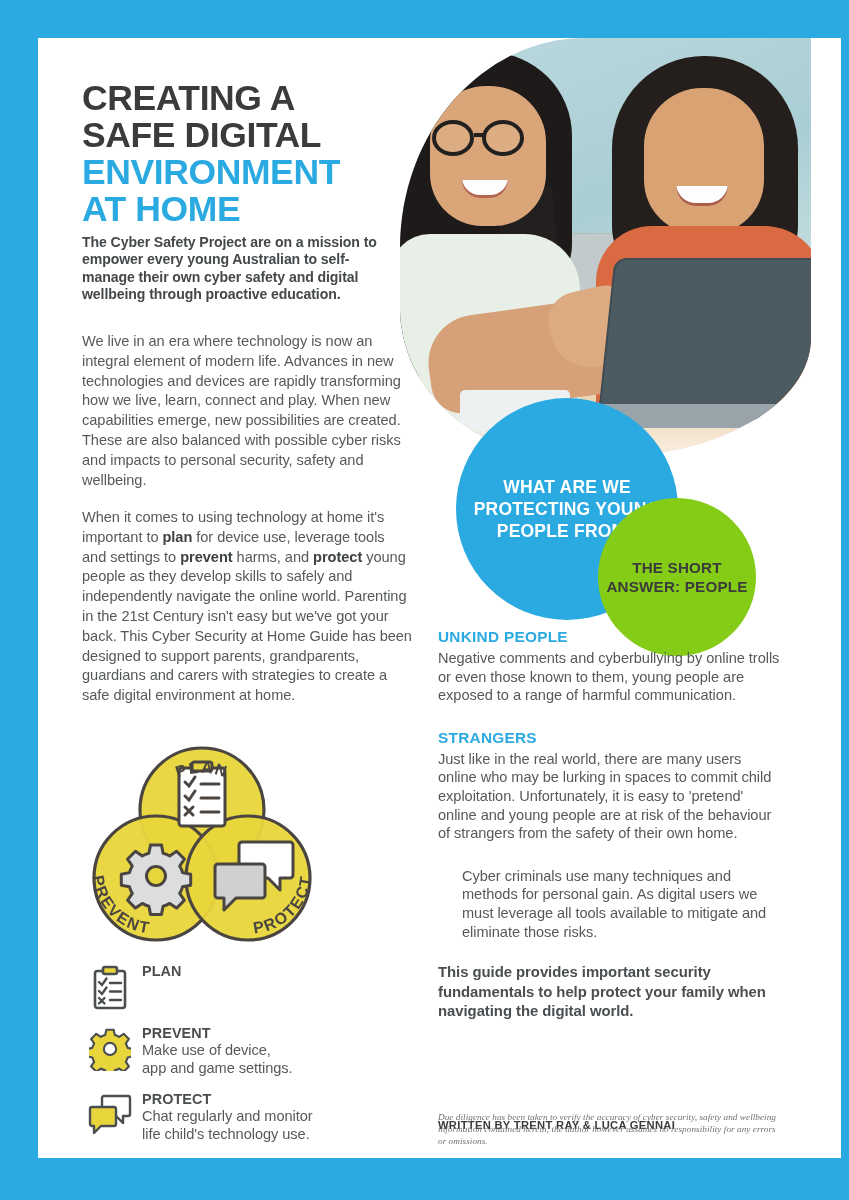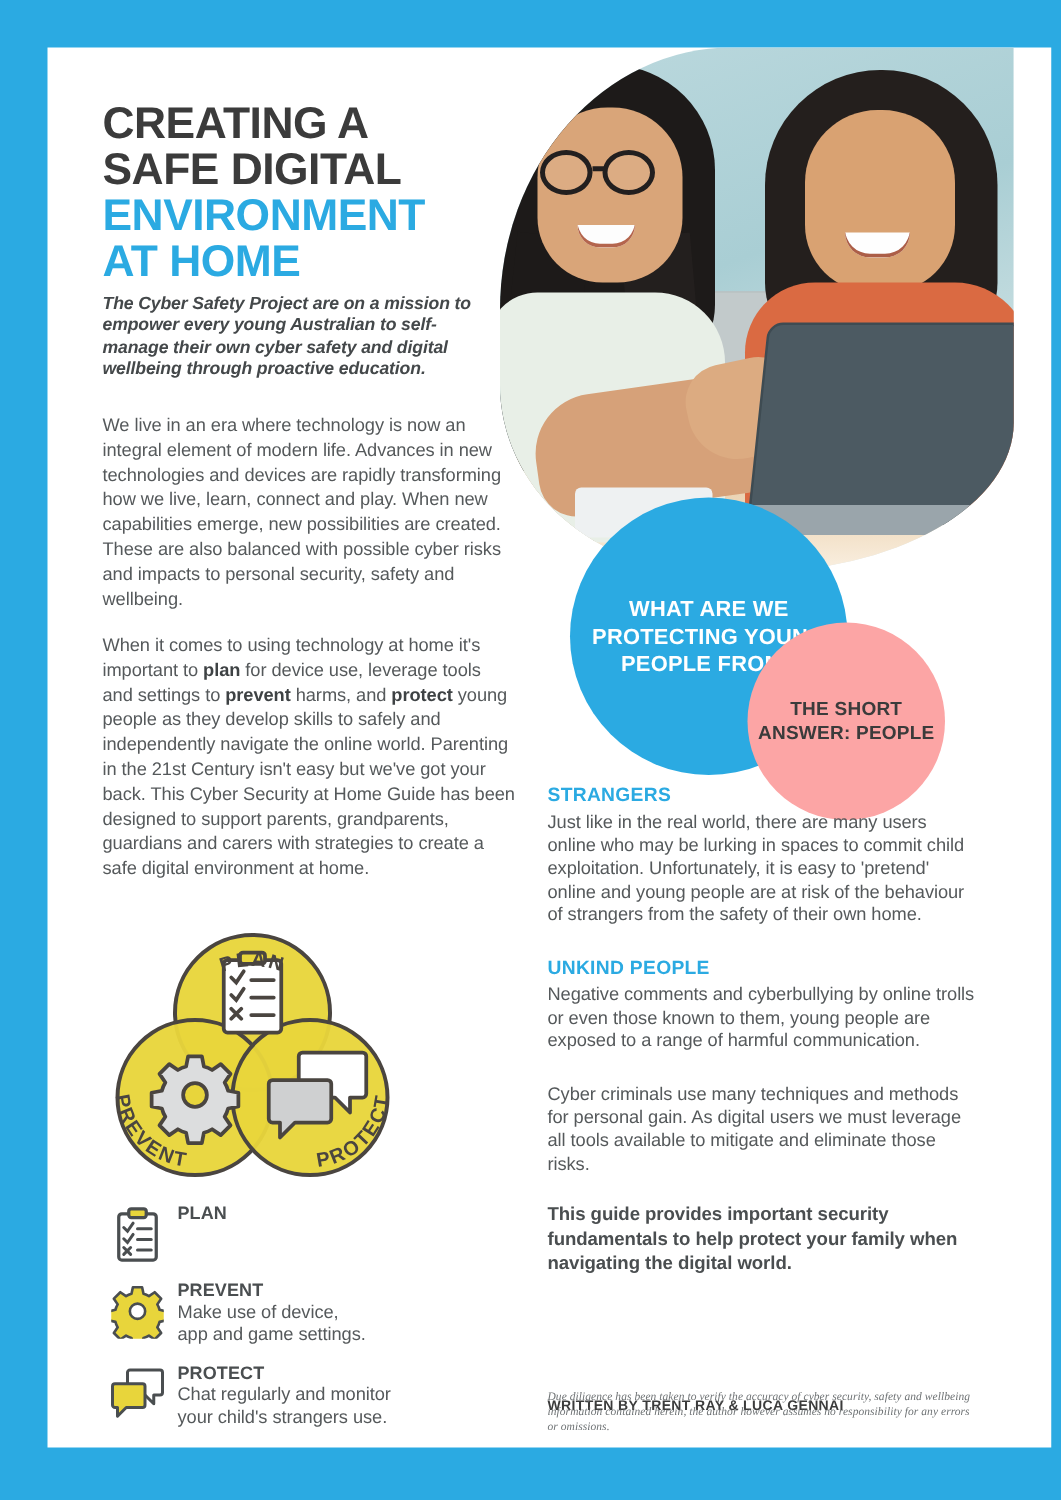--- a/index.html
+++ b/index.html
@@ -122,21 +122,20 @@
     font-size: 35.5px; line-height: 37px;
     font-weight: 700; letter-spacing: -0.4px;
     color:#3B3B3B;
   }
   .title .blue { color:#2BAAE2; }
 
   .lede {
     position:absolute; left:44px; top:196px; width:300px;
     font-size:14.1px; line-height:17.4px; font-weight:700; color:#44484A;
     letter-spacing:-0.1px;
-    font-style:italic;
   }
   .para {
     position:absolute; left:44px; width:330px;
     font-size:14.6px; line-height:19.8px; color:#55595B; letter-spacing:-0.05px;
   }
   .para b { color:#3e4244; font-weight:700; }
   #para1 { top:294px; }
   #para2 { top:470px; }
 
   
@@ -157,36 +156,36 @@
 
   
   .circle-blue {
     position:absolute; left:418px; top:360px; width:222px; height:222px;
     background:#2BAAE2; border-radius:50%;
     display:flex; align-items:center; justify-content:center; text-align:center;
     color:#ffffff; font-weight:700; font-size:17.5px; line-height:22px; letter-spacing:0.2px;
   }
   .circle-grey {
     position:absolute; left:560px; top:460px; width:158px; height:158px;
-    background:#fca5a5; border-radius:50%;
+    background:#84cc16; border-radius:50%;
     display:flex; align-items:center; justify-content:center; text-align:center;
     color:#3B3B3B; font-weight:700; font-size:15.2px; line-height:19px; letter-spacing:0.2px;
   }
 
   
   .rcol { position:absolute; left:400px; top:590px; width:345px; }
   .sec-h {
     font-size:15.4px; font-weight:700; color:#2BAAE2;
     letter-spacing:0.25px; margin-bottom:3px;
   }
   .sec-p {
     font-size:14.6px; line-height:18.6px; color:#55595B;
     letter-spacing:-0.05px; margin-bottom:24px;
   }
-  .sec-p.last { margin-bottom:0; }
+  .sec-p.last { margin-bottom:0;margin-left:24px; }
   .closing {
     font-size:14.9px; line-height:19.5px; font-weight:700; color:#4A4E50;
     letter-spacing:-0.05px; margin-top:22px;
   }
   .byline {
     position:absolute; left:400px; top:1052px; width:345px;
     font-size:11.2px; font-weight:700; color:#3B3B3B; letter-spacing:0.3px;margin-top:29px;
   }
   .disclaimer {
     position:absolute; left:400px; top:1073px; width:345px;
@@ -319,44 +318,44 @@
       <div class="legend-ico">
         <svg width="44" height="42" viewBox="0 0 44 42">
           <path d="M16 3 h24 a2 2 0 0 1 2 2 v16 a2 2 0 0 1 -2 2 h-5 l0 7 l-7 -7 h-12 a2 2 0 0 1 -2 -2 v-16 a2 2 0 0 1 2 -2 z" fill="#ffffff" stroke="#4A4E50" stroke-width="2.4" stroke-linejoin="round"></path>
           <path d="M4 14 h22 a2 2 0 0 1 2 2 v15 a2 2 0 0 1 -2 2 h-13 l-7 7 l0 -7 h-2 a2 2 0 0 1 -2 -2 v-15 a2 2 0 0 1 2 -2 z" fill="#E8D53B" stroke="#4A4E50" stroke-width="2.4" stroke-linejoin="round"></path>
         </svg>
       </div>
       <div class="legend-txt">
         <div class="legend-title">PROTECT</div>
         <div class="legend-desc">
           <div>Chat regularly and monitor</div>
-          <div>your child's strangers use.</div>
+          <div>life child's technology use.</div>
         </div>
       </div>
     </div>
 
   </div>
 
   <div class="circle-blue">
     <span>WHAT ARE WE PROTECTING YOUNG PEOPLE FROM?</span>
   </div>
   <div class="circle-grey">
     <span>THE SHORT ANSWER: PEOPLE</span>
   </div>
 
   <div class="rcol">
+    <div>
+      <div class="sec-h">UNKIND PEOPLE</div>
+      <div class="sec-p">Negative comments and cyberbullying by online trolls or even those known to them, young people are exposed to a range of harmful communication.</div>
+    </div>
     <div>
       <div class="sec-h">STRANGERS</div>
       <div class="sec-p">Just like in the real world, there are many users online who may be lurking in spaces to commit child exploitation. Unfortunately, it is easy to 'pretend' online and young people are at risk of the behaviour of strangers from the safety of their own home.</div>
     </div>
     <div>
-      <div class="sec-h">UNKIND PEOPLE</div>
-      <div class="sec-p">Negative comments and cyberbullying by online trolls or even those known to them, young people are exposed to a range of harmful communication.</div>
-    </div>
-    <div>
       <div class="sec-p last">Cyber criminals use many techniques and methods for personal gain. As digital users we must leverage all tools available to mitigate and eliminate those risks.</div>
     </div>
     <div class="closing">This guide provides important security fundamentals to help protect your family when navigating the digital world.</div>
   </div>
 
   <div class="byline">WRITTEN BY TRENT RAY &amp; LUCA GENNAI</div>
   <div class="disclaimer">Due diligence has been taken to verify the accuracy of cyber security, safety and wellbeing information contained herein, the author however assumes no responsibility for any errors or omissions.</div>
 
 </div>
 

